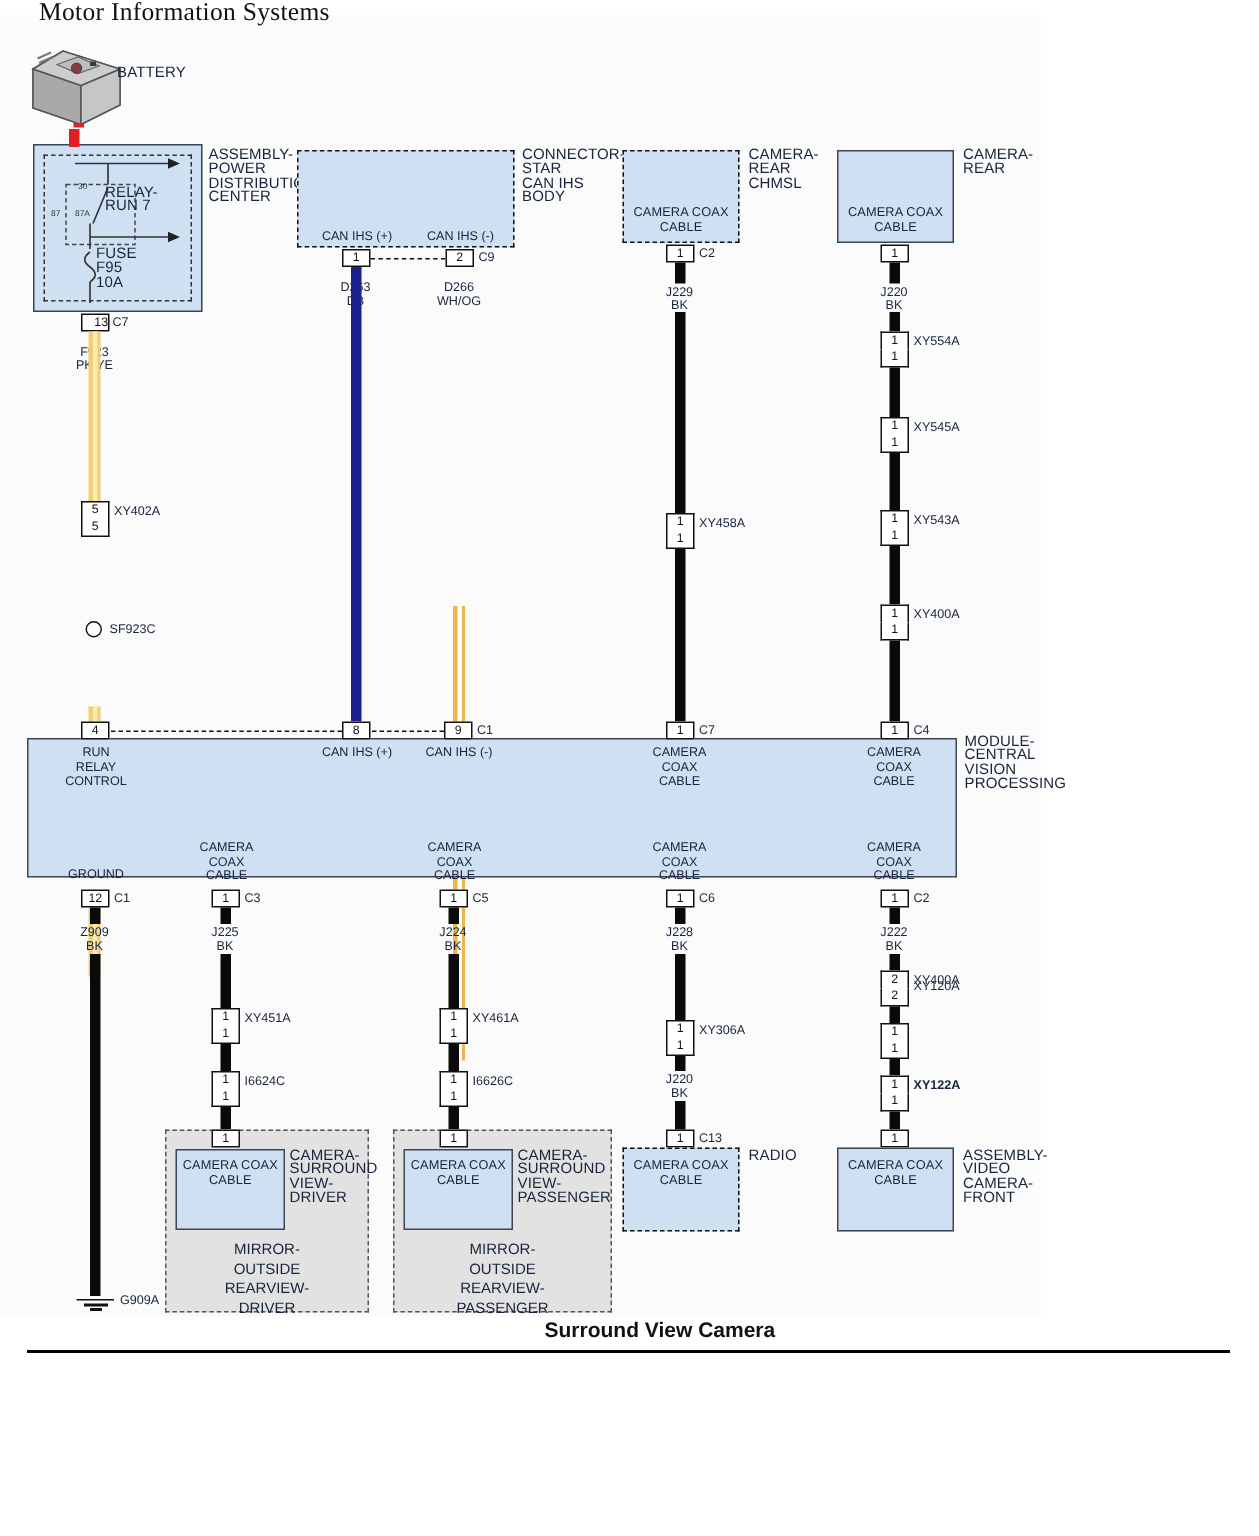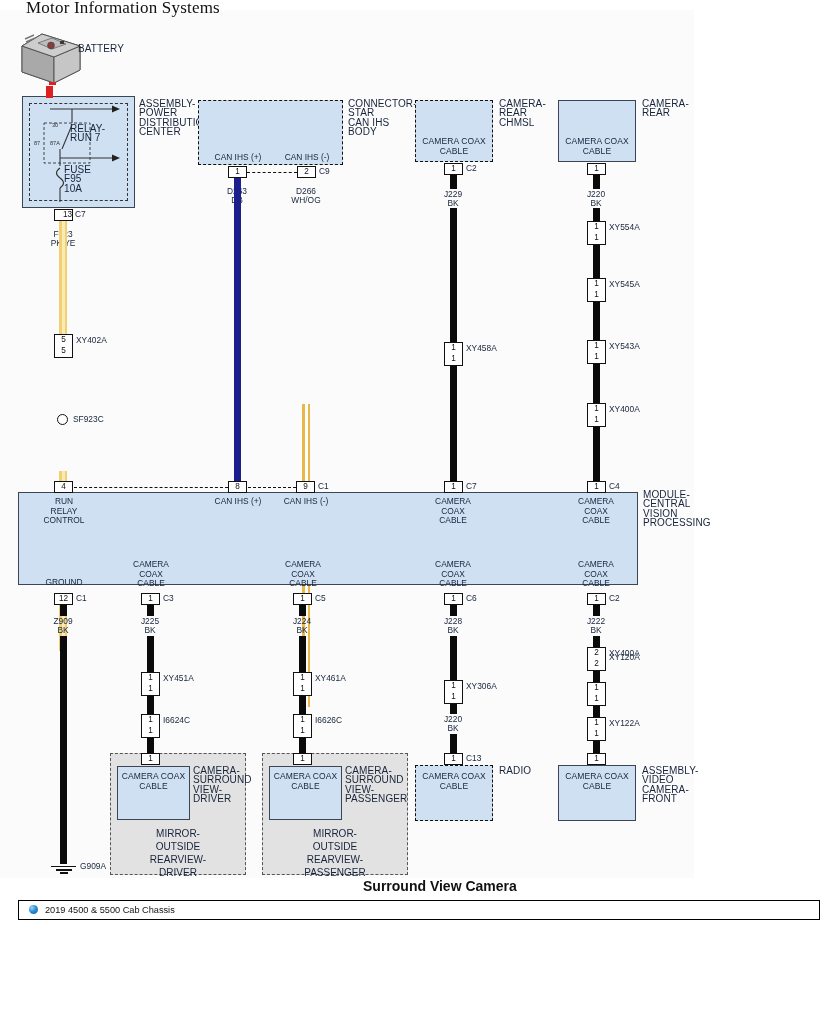--- a/index.html
+++ b/index.html
@@ -376,32 +376,29 @@
 <div class="abs pinlabel" style="left:609px;top:648px;">XY400A</div>
 <div class="abs wire-bk" style="left:593px;top:671px;height:11px;"></div>
 
 <div class="abs pin nobot" style="left:587px;top:682px;">1</div>
 <div class="abs pin notop" style="left:587px;top:694px;">1</div>
 <div class="abs pinlabel" style="left:609px;top:652px;">XY120A</div>
 <div class="abs wire-bk" style="left:593px;top:706px;height:11px;"></div>
 
 <div class="abs pin nobot" style="left:587px;top:717px;">1</div>
 <div class="abs pin notop" style="left:587px;top:729px;">1</div>
-<div class="abs pinlabel" style="left:609px;top:718px;">XY122A</div>
+<div class="abs pinlabel" style="left:609px;top:718px;font-weight:bold;">XY122A</div>
 <div class="abs wire-bk" style="left:593px;top:741px;height:12px;"></div>
 
 <div class="abs pin" style="left:587px;top:753px;">1</div>
 <div class="abs box solid-dark" style="left:558px;top:765px;width:78px;height:56px;"></div>
 <div class="abs box-inner-text" style="left:558px;top:772px;width:78px;">CAMERA
 COAX
 CABLE</div>
 <div class="abs sidelabel" style="left:642px;top:766px;">ASSEMBLY-
 VIDEO
 CAMERA-
 FRONT</div>
 
 <div class="abs" id="svc-caption" style="left:363px;top:878px;">Surround View Camera</div>
 
 <div class="abs" id="footer">
-  <div class="frow">
-    <span class="bullet"></span><span>2019 4500 &amp; 5500 Cab Chassis</span>
-  </div>
 </div>
 
 </body></html>

